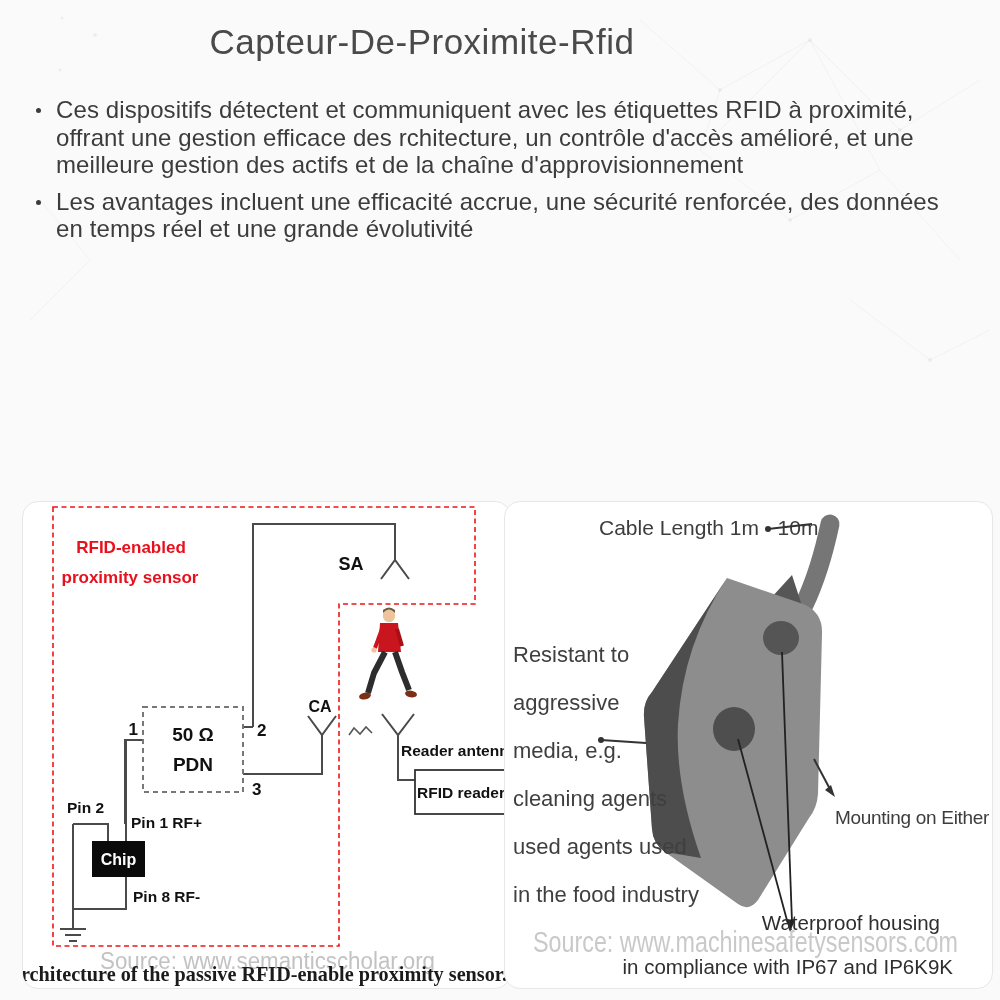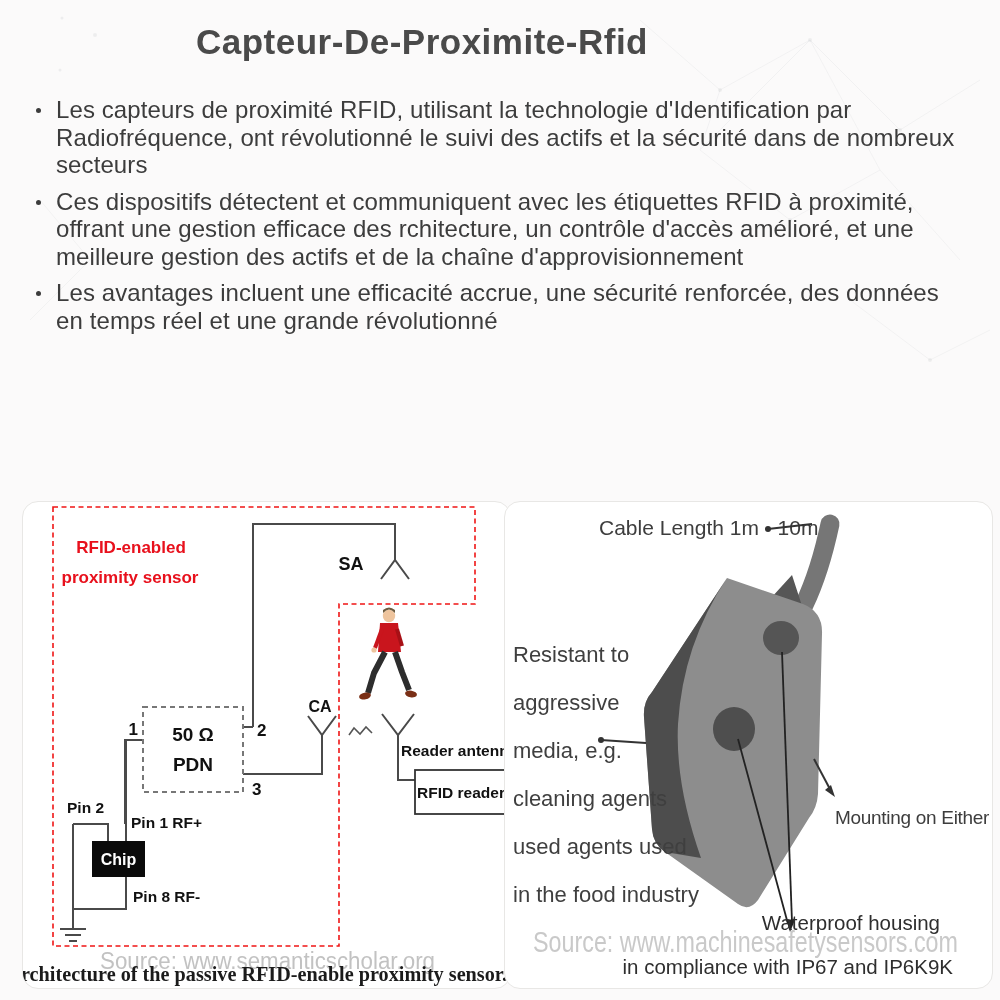--- a/index.html
+++ b/index.html
@@ -4,21 +4,21 @@
 <style>
   html,body{margin:0;padding:0;}
   body{
     width:1000px;height:1000px;position:relative;overflow:hidden;
     font-family:"Liberation Sans",sans-serif;
     background:#fbfafa;
   }
   .texture{position:absolute;top:0;left:0;width:1000px;height:1000px;pointer-events:none;}
   .page-title{
     position:absolute;top:22px;left:0;width:844px;margin:0;
-    text-align:center;font-size:35px;font-weight:700;color:#4a4a4a;letter-spacing:.5px;
+    text-align:center;font-size:35px;font-weight:400;color:#4a4a4a;letter-spacing:.5px;
   }
   .bullets{position:absolute;top:96px;left:30px;width:935px;}
   .bullet-item{
     position:relative;padding-left:26px;margin-bottom:9px;
     font-size:24px;line-height:27.5px;color:#3c3c3c;letter-spacing:.1px;
   }
   .bullet-item::before{
     content:"";position:absolute;left:6px;top:12px;width:5px;height:5px;border-radius:50%;background:#3c3c3c;
   }
   .card{
@@ -50,23 +50,22 @@
       <circle cx="95" cy="35" r="2"></circle>
       <circle cx="62" cy="18" r="1.5"></circle>
     <circle cx="60" cy="70" r="1.5"></circle>
       <circle cx="930" cy="360" r="2"></circle>
   </g>
 </svg>
 
 <h1 class="page-title">Capteur-De-Proximite-Rfid</h1>
 
 <div class="bullets">
-  <div class="bullet-item"><span>Les capteurs de proximité RFID, utilisant la technologie d'Identification par Radiofréquence, ont révolutionné le suivi des actifs et la sécurité dans de nombreux secteurs</span></div>
   <div class="bullet-item"><span>Ces dispositifs détectent et communiquent avec les étiquettes RFID à proximité, offrant une gestion efficace des rchitecture, un contrôle d'accès amélioré, et une meilleure gestion des actifs et de la chaîne d'approvisionnement</span></div>
-  <div class="bullet-item"><span>Les avantages incluent une efficacité accrue, une sécurité renforcée, des données en temps réel et une grande révolutionné</span></div>
+  <div class="bullet-item"><span>Les avantages incluent une efficacité accrue, une sécurité renforcée, des données en temps réel et une grande évolutivité</span></div>
 </div>
 
 <div class="card card-left">
   <svg width="489" height="488" viewBox="0 0 489 488">
 
     <polygon points="30,5 452,5 452,102 316,102 316,444 30,444" fill="none" stroke="#ef1515" stroke-width="1.6" stroke-dasharray="5 3.5"></polygon>
 
     <text x="108" y="51" text-anchor="middle" font-size="17" font-weight="bold" fill="#e8101c">RFID-enabled</text>
     <text x="107" y="81" text-anchor="middle" font-size="17" font-weight="bold" fill="#e8101c">proximity sensor</text>
 

